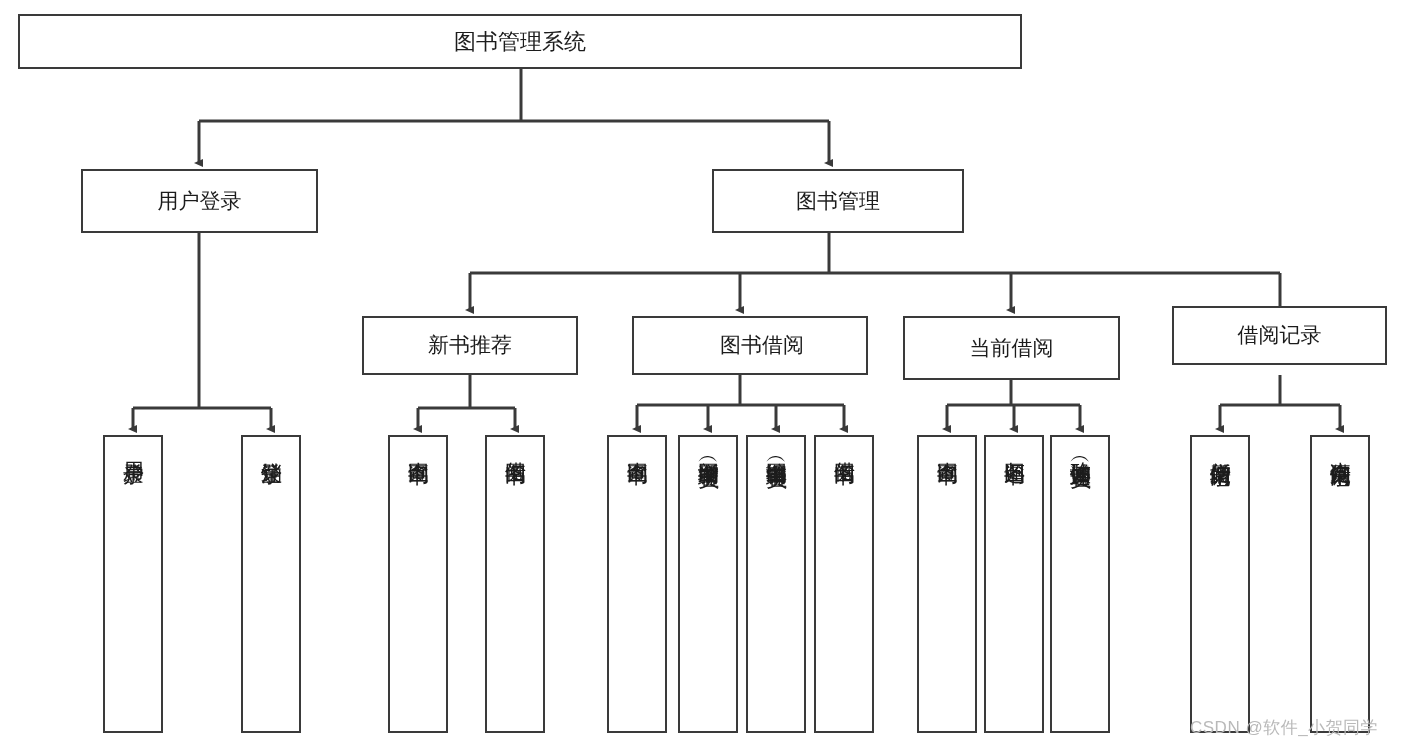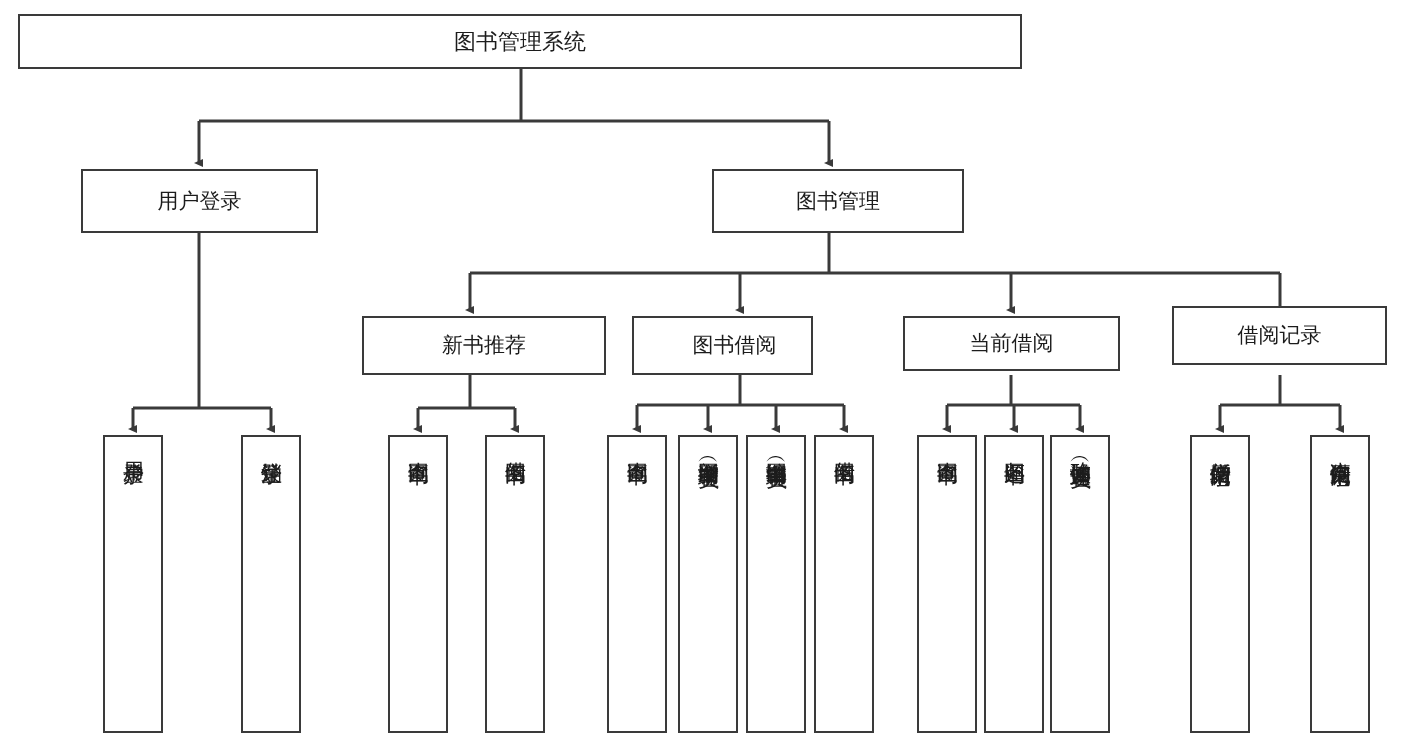--- a/index.html
+++ b/index.html
@@ -124,27 +124,27 @@
     <span>图书管理系统</span>
   </div>
 
   <div class="node lvl2" style="left: 81px; top: 169px; width: 237px; height: 64px;">
     <span>用户登录</span>
   </div>
   <div class="node lvl2" style="left: 712px; top: 169px; width: 252px; height: 64px;">
     <span>图书管理</span>
   </div>
 
-  <div class="node lvl3" style="left: 362px; top: 316px; width: 244px; height: 59px;">
+  <div class="node lvl3" style="left: 362px; top: 316px; width: 216px; height: 59px;">
     <span>新书推荐</span>
   </div>
-  <div class="node lvl3" style="left: 632px; top: 316px; width: 181px; height: 59px; padding-left: 24px;">
+  <div class="node lvl3" style="left: 632px; top: 316px; width: 236px; height: 59px; padding-left: 24px;">
     <span>图书借阅</span>
   </div>
-  <div class="node lvl3" style="left: 903px; top: 316px; width: 217px; height: 55px;">
+  <div class="node lvl3" style="left: 903px; top: 316px; width: 217px; height: 64px;">
     <span>当前借阅</span>
   </div>
   <div class="node lvl3" style="left: 1172px; top: 306px; width: 215px; height: 59px;">
     <span>借阅记录</span>
   </div>
 
   <div class="node leaf" style="left: 103px; top: 435px; width: 60px; height: 298px;">
     <span>用户登录</span>
   </div>
   <div class="node leaf" style="left: 241px; top: 435px; width: 60px; height: 298px;">
@@ -177,14 +177,15 @@
   <div class="node leaf" style="left: 1050px; top: 435px; width: 60px; height: 298px;">
     <span>确认归还（管理员）</span>
   </div>
   <div class="node leaf" style="left: 1190px; top: 435px; width: 60px; height: 298px;">
     <span>新增借阅记录</span>
   </div>
   <div class="node leaf" style="left: 1310px; top: 435px; width: 60px; height: 298px;">
     <span>查询借阅记录</span>
   </div>
 
+  <div class="watermark" style="left:1190px; top:716px;">CSDN @软件_小贺同学</div>
 
 </div>
 
 </body></html>

